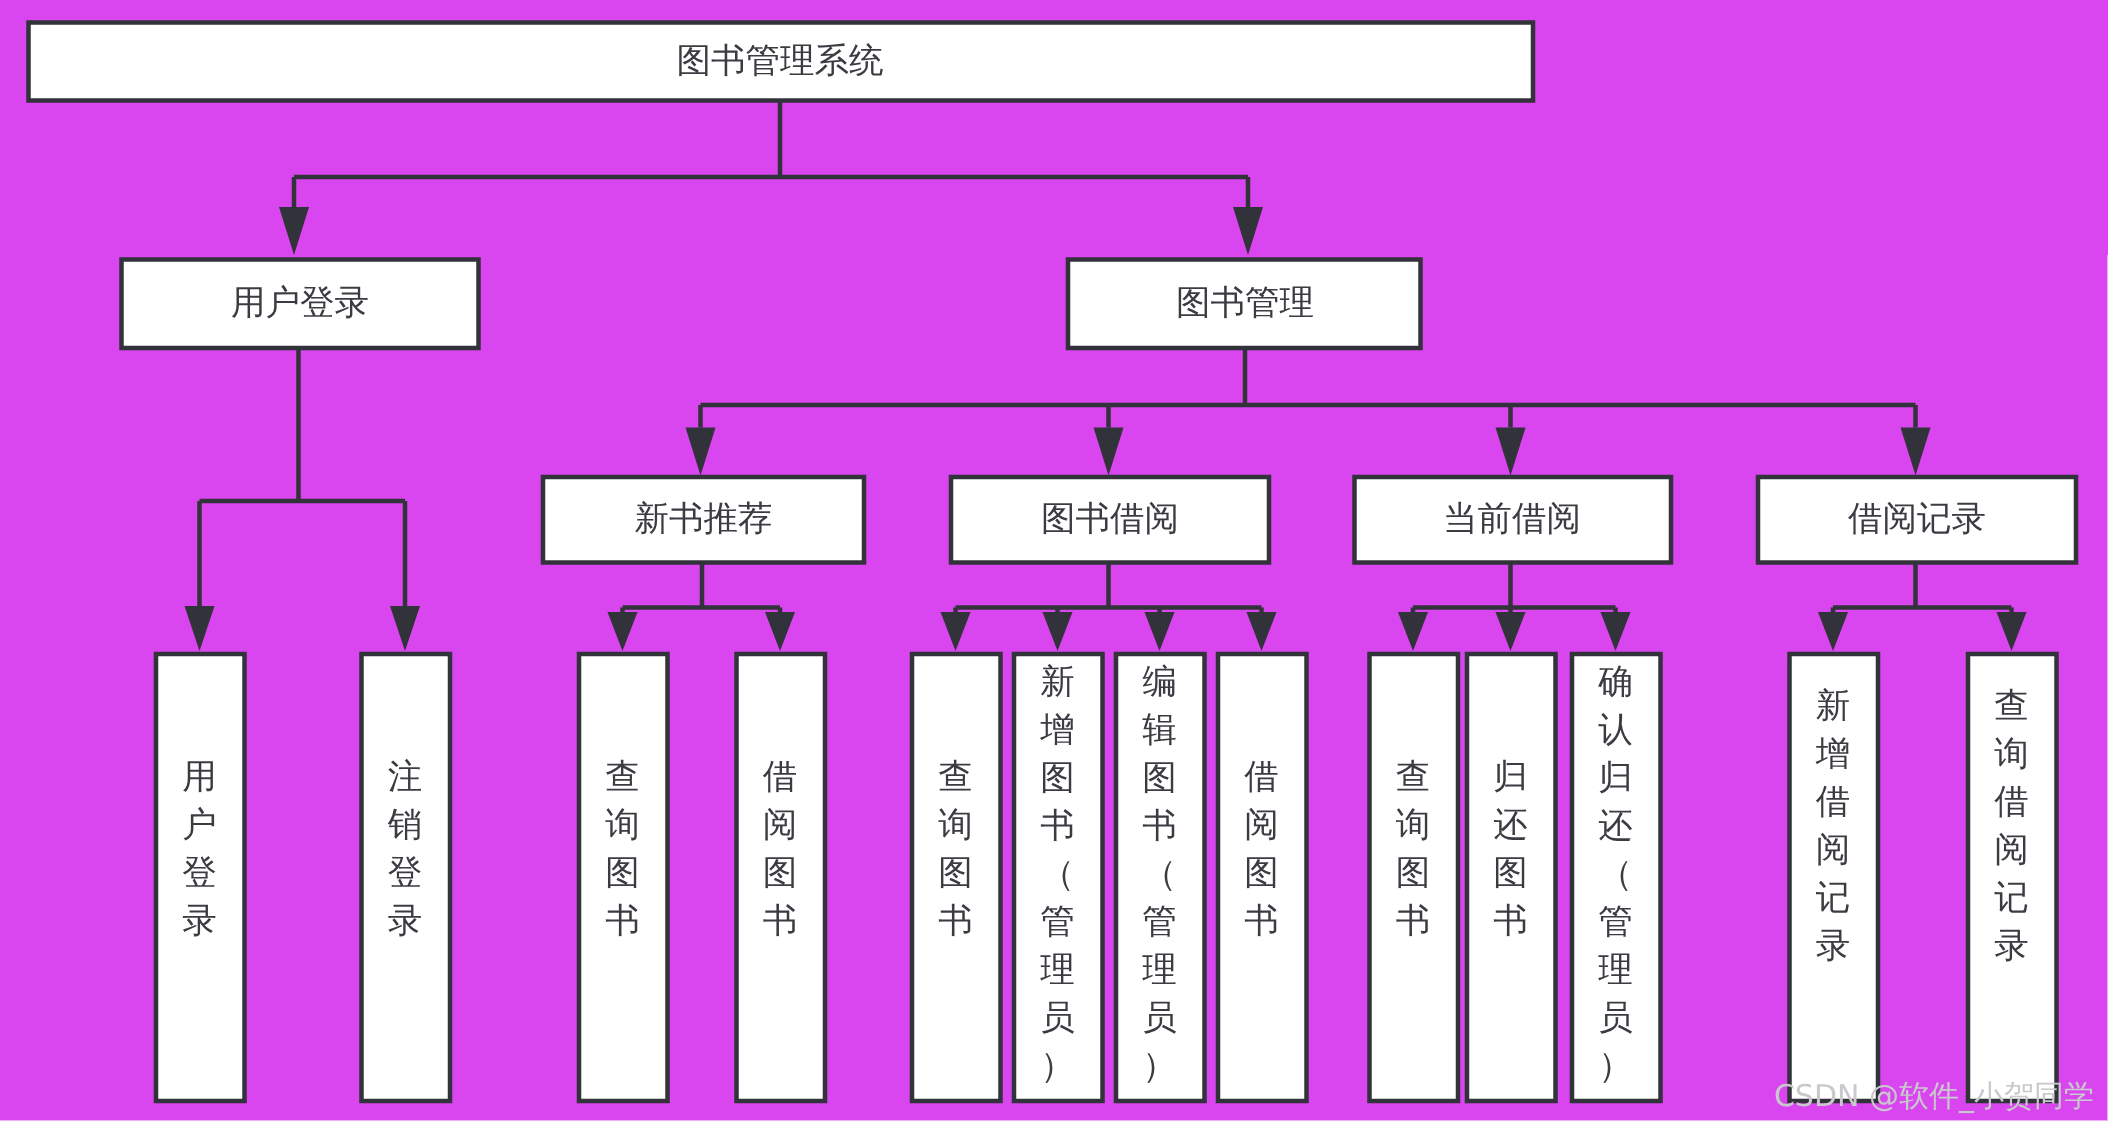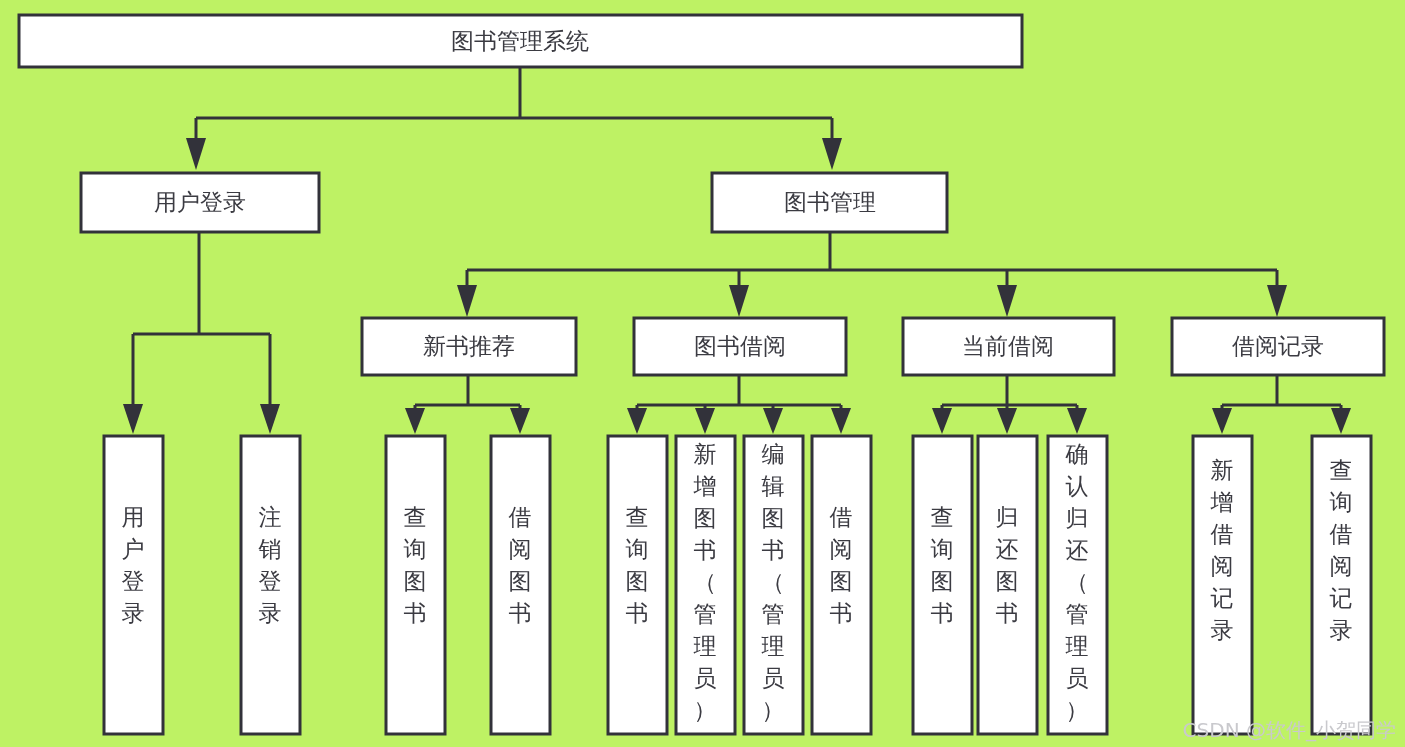--- a/index.html
+++ b/index.html
@@ -8,21 +8,21 @@
     padding: 0;
     background: #ffffff;
   }
   body {
     font-family: "DejaVu Sans", "Liberation Sans", sans-serif;
   }
   #diagram-root {
     position: relative;
     width: 1405px;
     height: 747px;
-    background: #bef264;
+    background: #d946ef;
     overflow: hidden;
   }
   svg#tree-svg {
     position: absolute;
     left: 0;
     top: 0;
     width: 1405px;
     height: 747px;
     display: block;
   }

